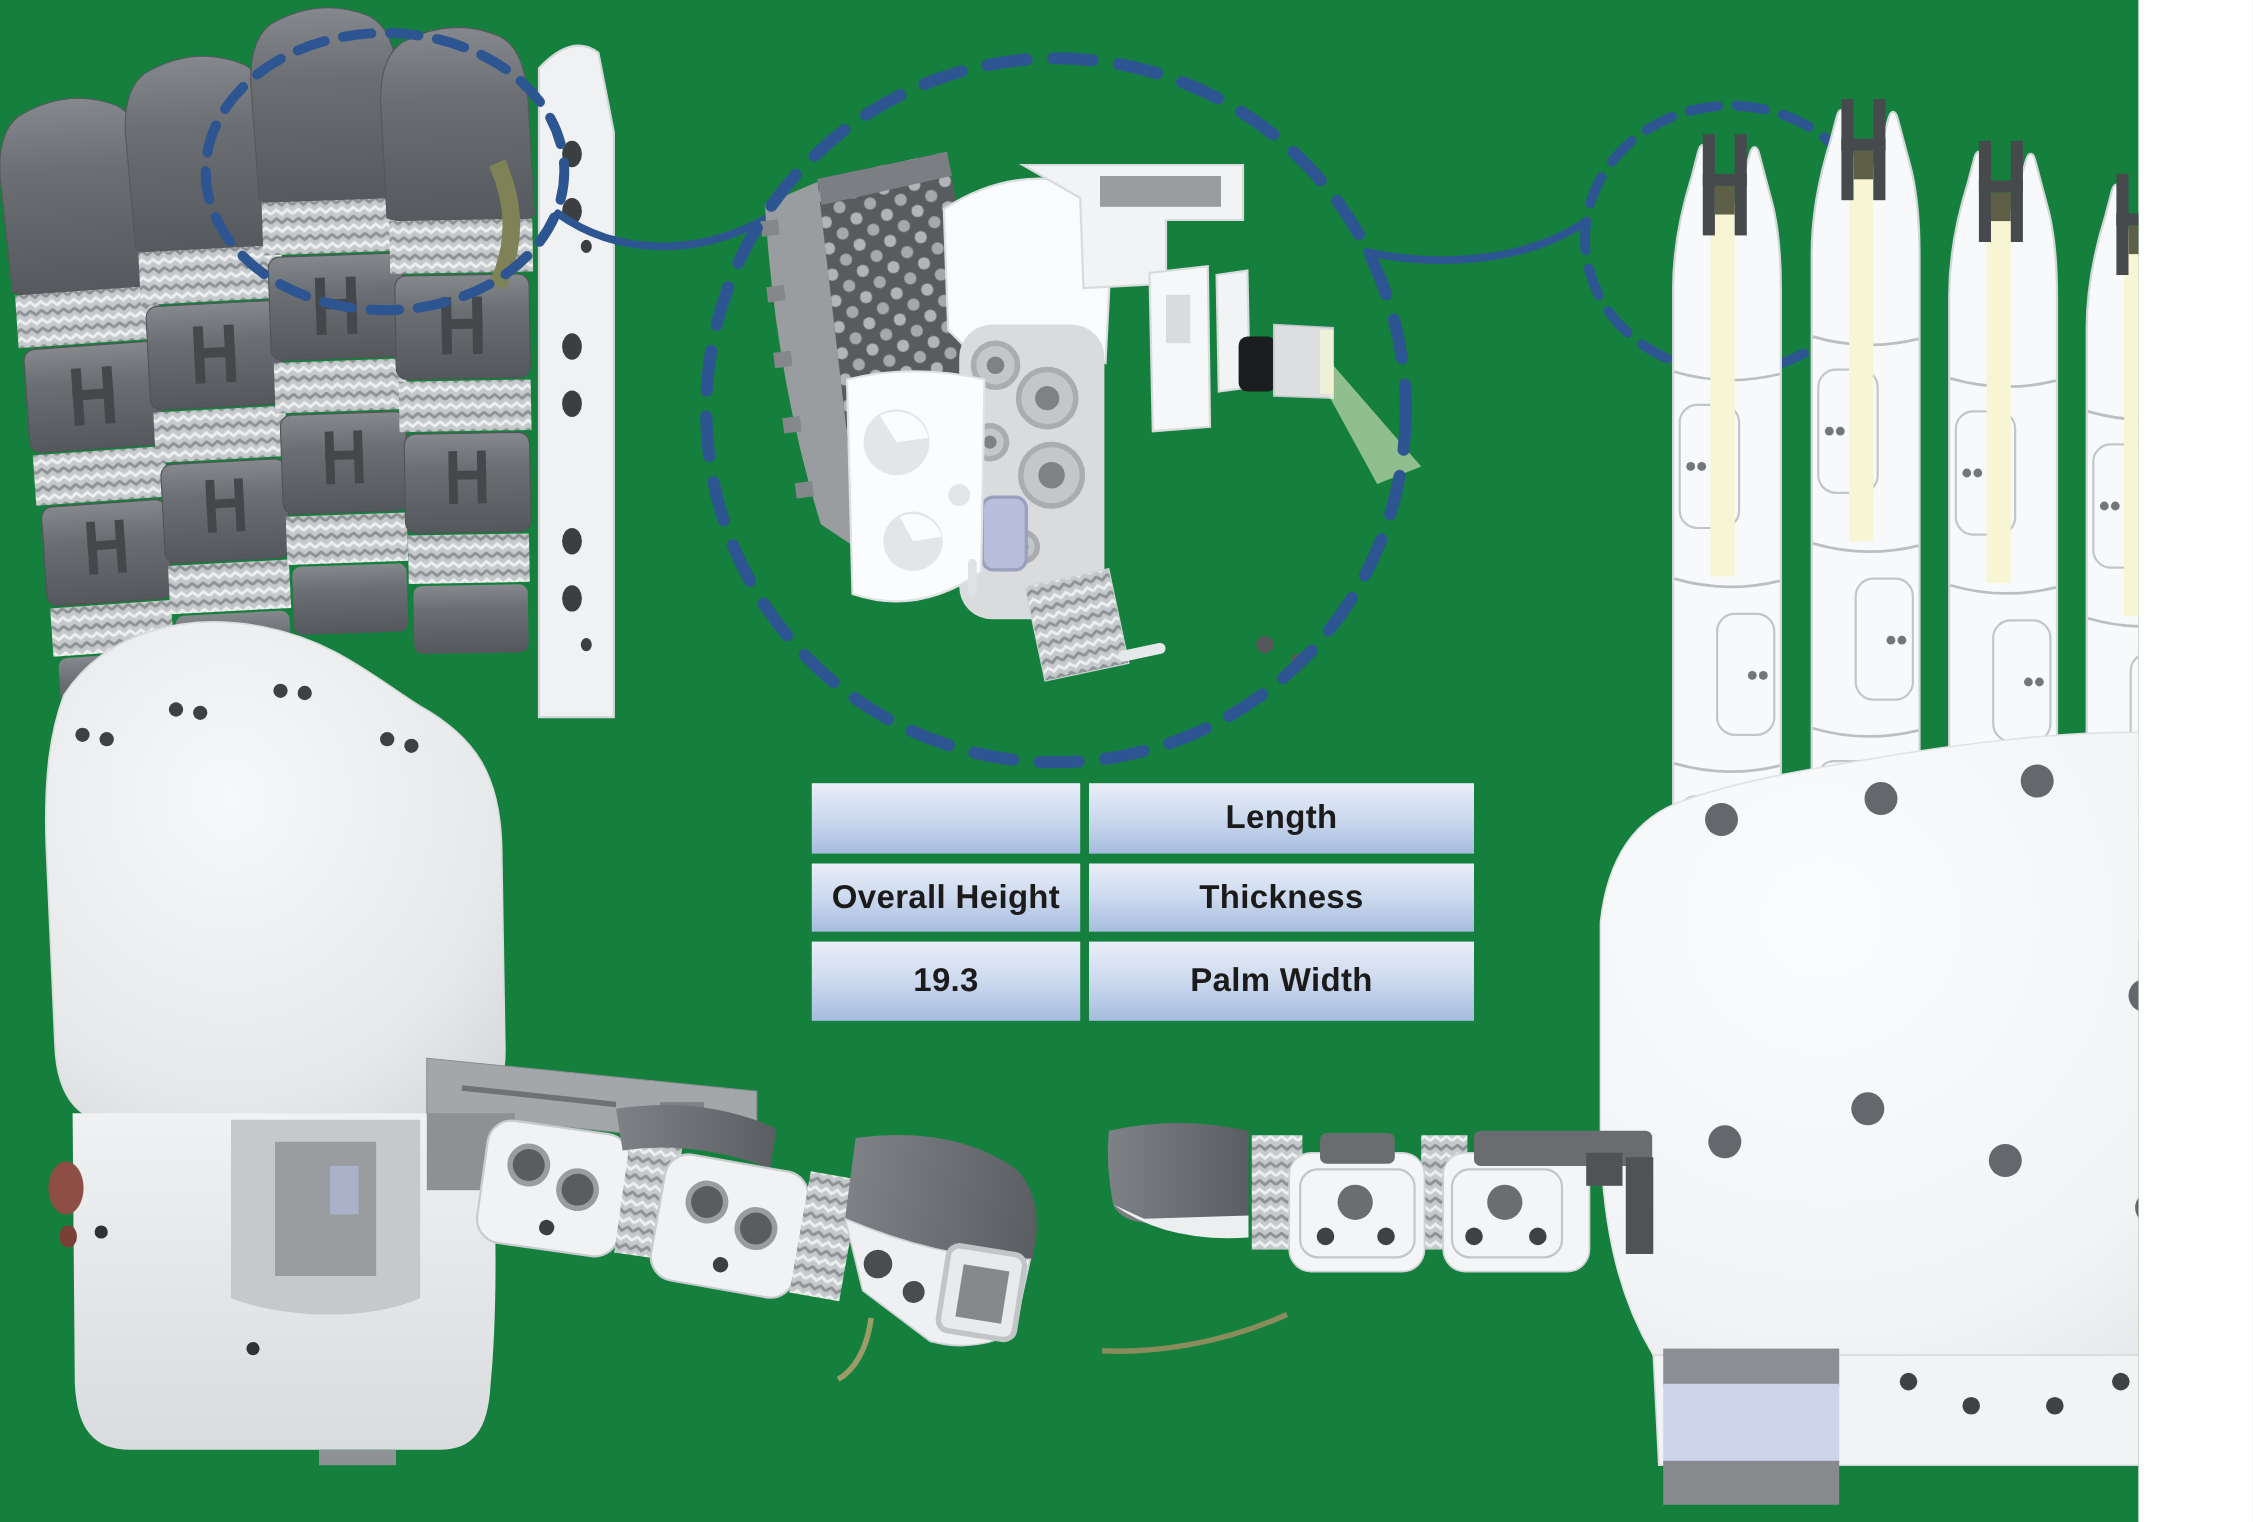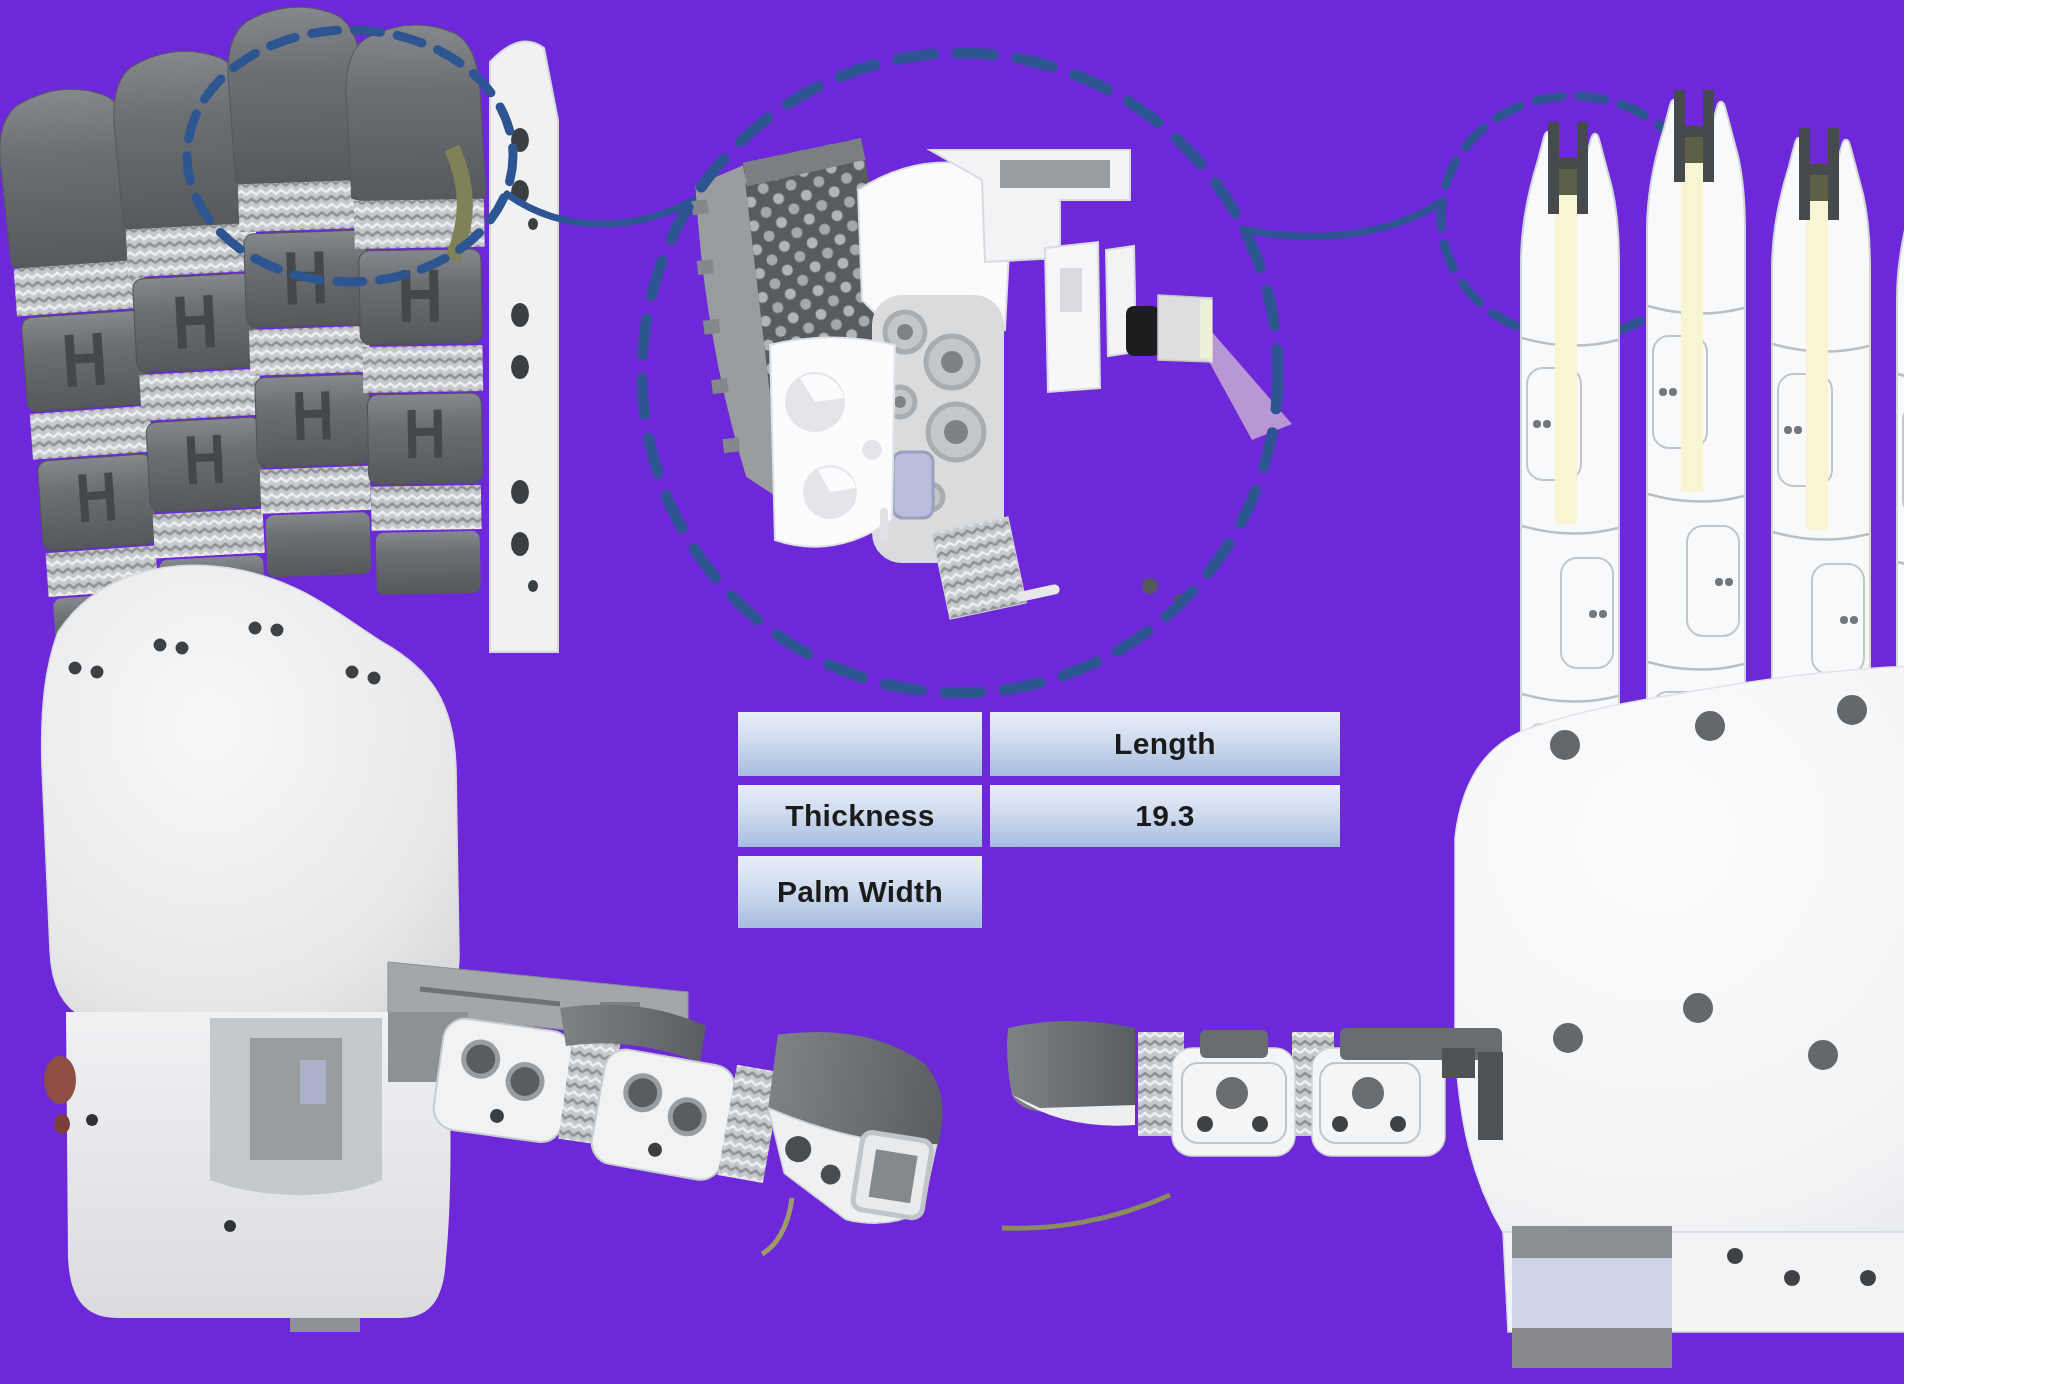--- a/index.html
+++ b/index.html
@@ -1,17 +1,17 @@
 <!DOCTYPE html>
 <html><head>
 <meta charset="utf-8">
 <style>
   html,body{margin:0;padding:0;background:#ffffff;}
-  .stage{position:relative;width:1904px;height:1384px;background:#6d28d9;overflow:hidden;
-         font-family:"Liberation Sans",sans-serif;}
+  .stage{position:relative;width:1904px;height:1384px;background:#15803d;overflow:hidden;
+         font-family:"Liberation Sans",sans-serif;padding-left:40px;}
   .stage svg{position:absolute;left:0;top:0;}
   .jl{fill:none;stroke:#bcbfc2;stroke-width:2.5;}
   .pnl{fill:none;stroke:#c3c6c9;stroke-width:2;}
   .pd{fill:#74777a;}
   .spec-table{position:absolute;left:738px;top:712px;display:grid;
       grid-template-columns:244px 350px;grid-template-rows:64px 62px 72px 64px;
       gap:9px 8px;font-weight:bold;font-size:30px;color:#1b1b1b;}
   .cell{background:linear-gradient(180deg,#e9eef8 0%,#ccd9ee 50%,#a6bcde 100%);
       display:flex;align-items:center;justify-content:center;letter-spacing:.3px;}
 </style>
@@ -301,17 +301,18 @@
     <rect x="1442" y="1048" width="33" height="30" fill="#505356"></rect>
     <rect x="1478" y="1052" width="25" height="88" fill="#505356"></rect>
     <path d="M1170,1195 C1110,1222 1050,1230 1002,1228" fill="none" stroke="#8b8c5e" stroke-width="5"></path>
   </g>
 </g>
 </svg>
 
 <div class="spec-table">
   <div class="cell"></div>
   <div class="cell">Length</div>
+  <div class="cell">Overall Height</div>
   <div class="cell">Thickness</div>
   <div class="cell">19.3</div>
   <div class="cell">Palm Width</div>
 </div>
 </div>
 
 </body></html>

